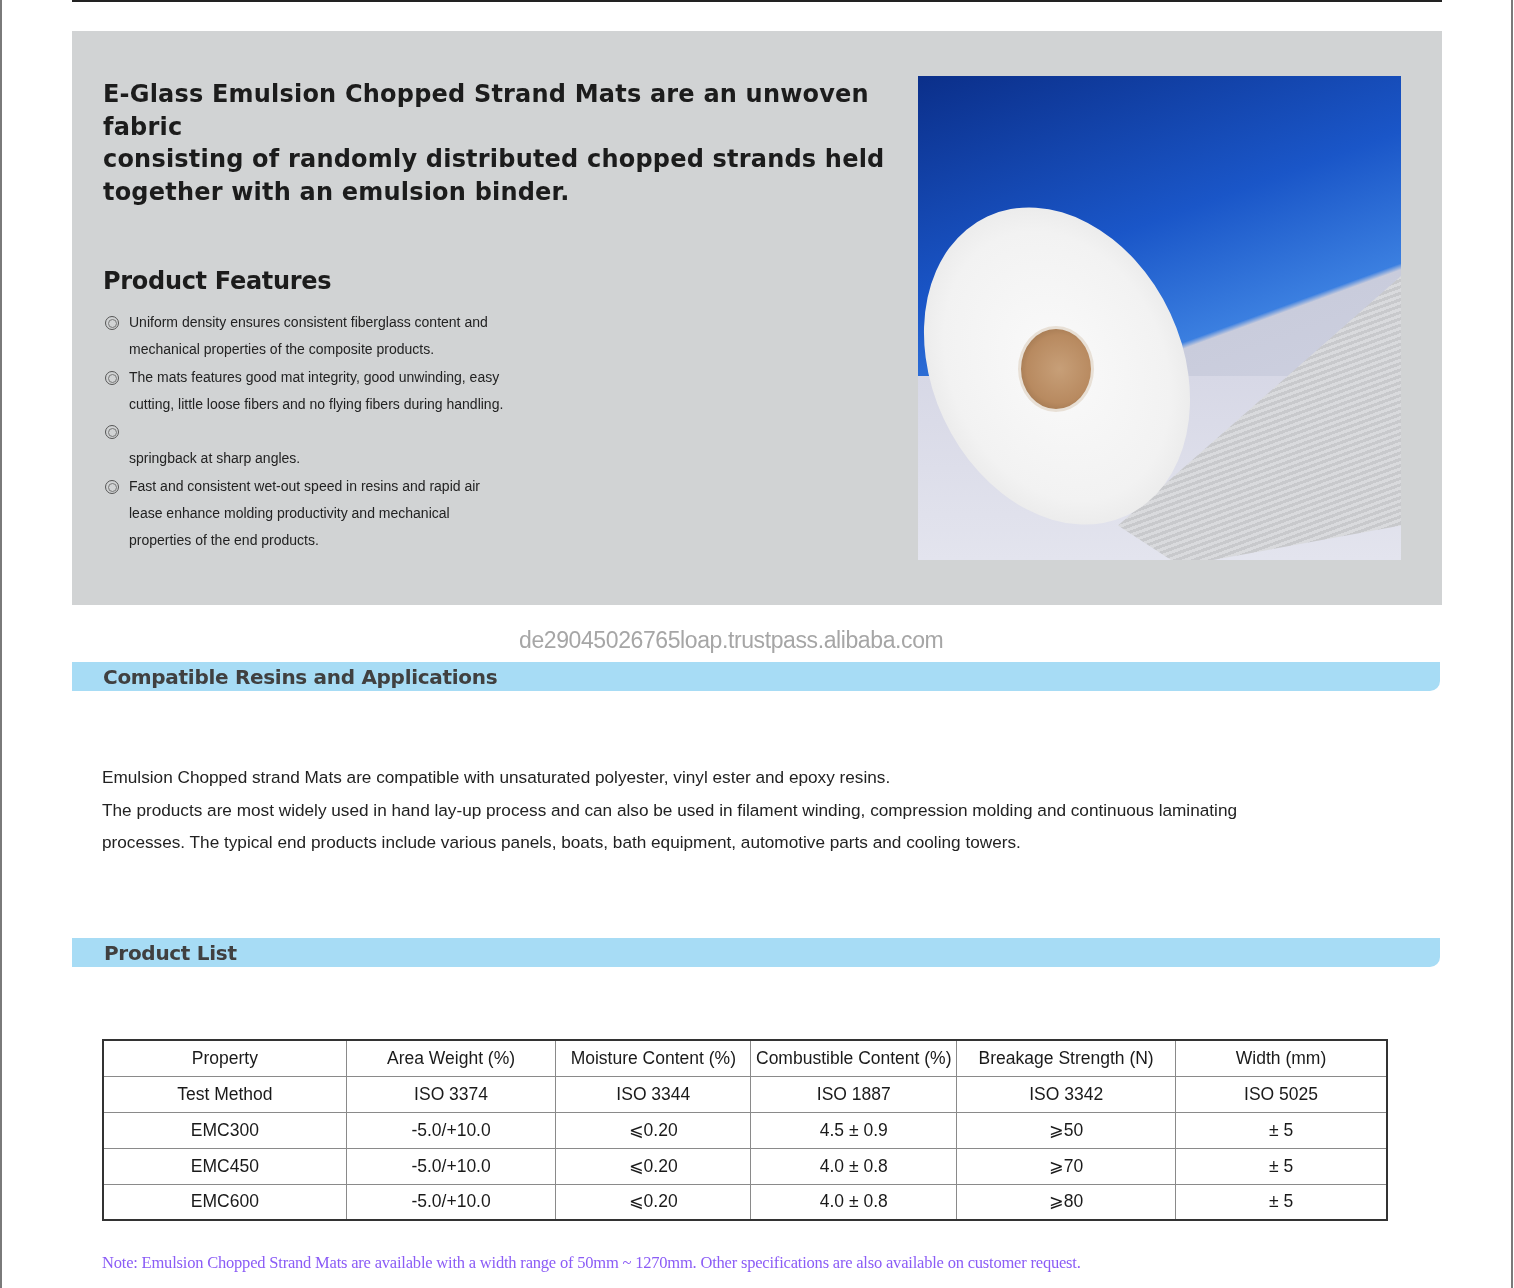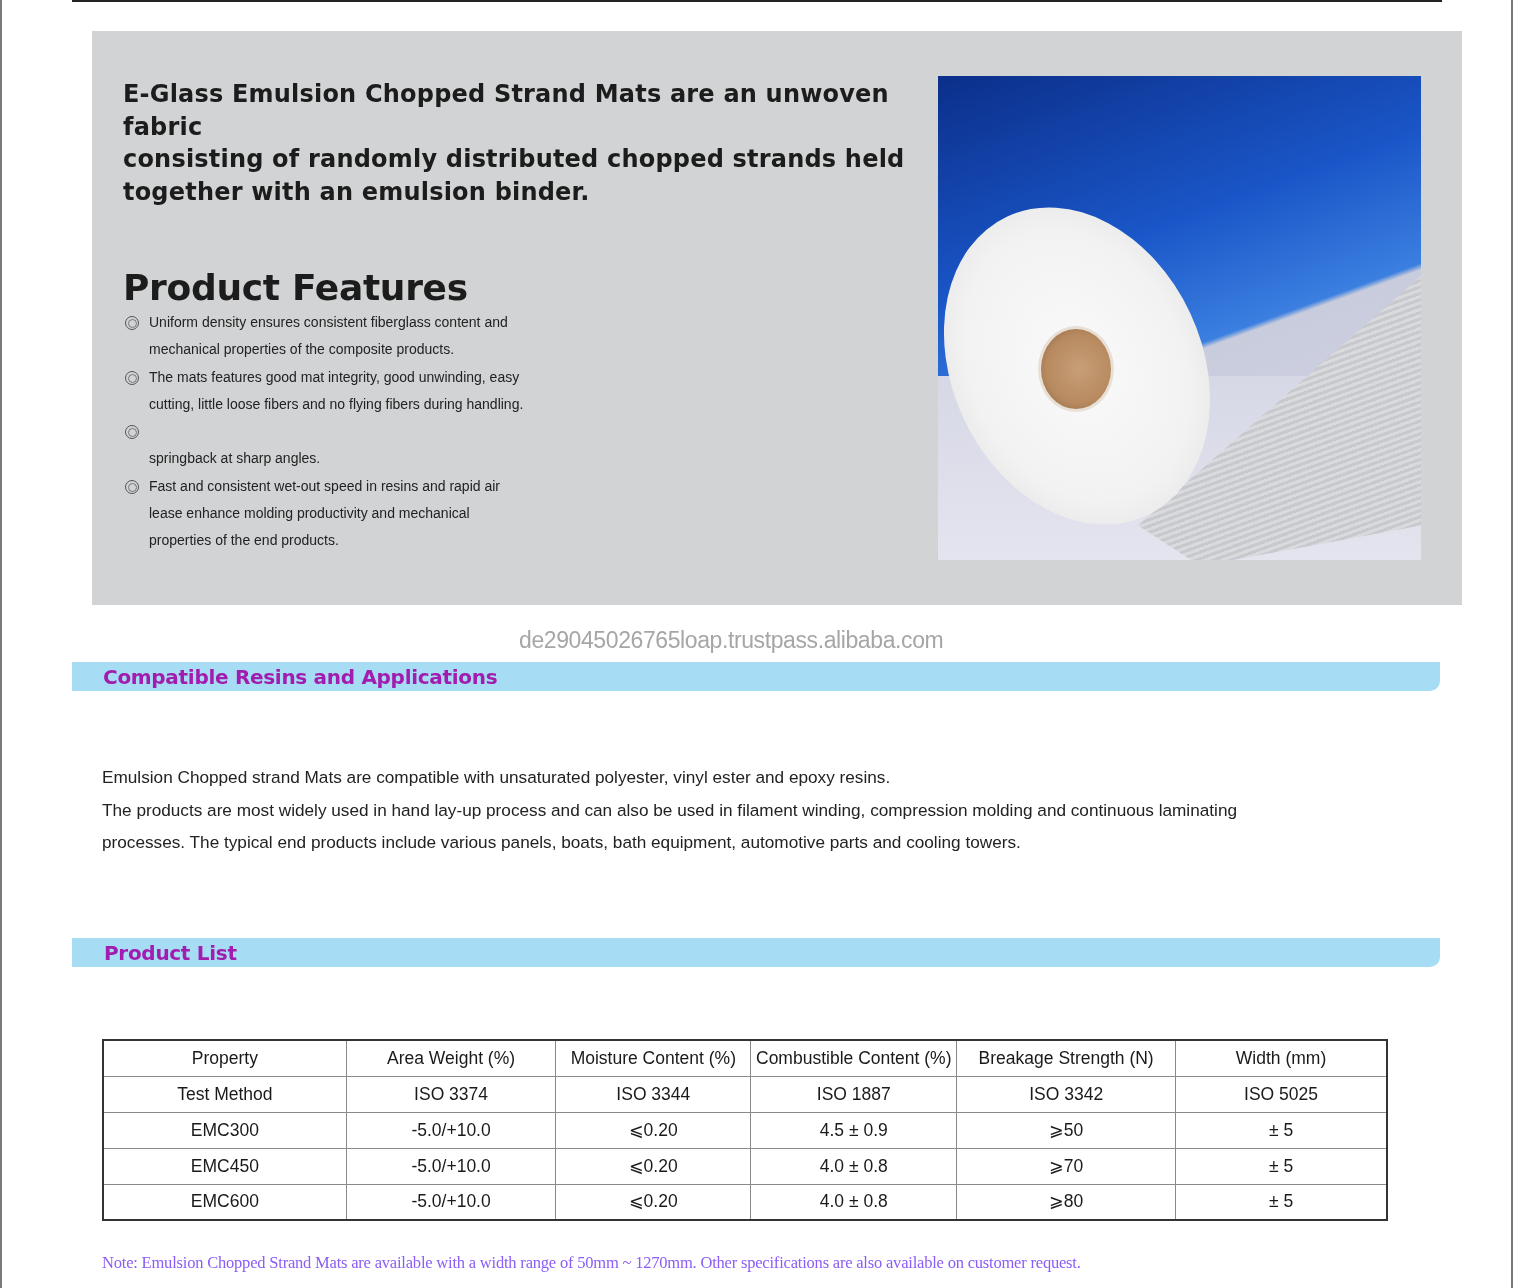--- a/index.html
+++ b/index.html
@@ -3,40 +3,40 @@
 <meta charset="utf-8">
 <style>
   * { box-sizing: border-box; margin: 0; padding: 0; }
   html, body { width: 1514px; height: 1288px; background: #ffffff; overflow: hidden; }
   body { position: relative; font-family: "Liberation Sans", sans-serif; color: #1a1a1a; }
 
   .frame-left { position: absolute; left: 0; top: 0; width: 2px; height: 1288px; background: #7a7a7a; }
   .frame-right { position: absolute; left: 1511px; top: 0; width: 2px; height: 1288px; background: #7a7a7a; }
   .top-rule { position: absolute; left: 72px; top: 0; width: 1370px; height: 2px; background: #222; }
 
-  .intro-box { position: absolute; left: 72px; top: 31px; width: 1370px; height: 574px; background: #d1d3d4; margin-left: 20px; }
+  .intro-box { position: absolute; left: 72px; top: 31px; width: 1370px; height: 574px; background: #d1d3d4; }
   .intro-lead { position: absolute; left: 31px; top: 47px; width: 790px; font-family: "DejaVu Sans", sans-serif; font-weight: bold; font-size: 24px; line-height: 32.5px; color: #1c1c1c; letter-spacing: 0.2px; }
-  .features-title { position: absolute; left: 31px; top: 236px; font-family: "DejaVu Sans", sans-serif; font-weight: bold; font-size: 36px; color: #1c1c1c; letter-spacing: -0.3px; }
+  .features-title { position: absolute; left: 31px; top: 236px; font-family: "DejaVu Sans", sans-serif; font-weight: bold; font-size: 24px; color: #1c1c1c; letter-spacing: -0.3px; }
   .features-list { position: absolute; left: 31px; top: 278px; width: 560px; list-style: none; font-size: 14px; line-height: 27.3px; color: #222; }
   .features-list li { position: relative; padding-left: 26px; }
   .features-list .bullet { position: absolute; left: 2px; top: 7px; width: 14px; height: 14px; border: 1.5px solid #555; border-radius: 50%; }
   .features-list .bullet::after { content: ""; position: absolute; left: 2px; top: 2px; width: 7px; height: 7px; border: 1px solid #777; border-radius: 50%; }
 
   .product-photo { position: absolute; left: 846px; top: 45px; width: 483px; height: 484px; overflow: hidden; background: linear-gradient(160deg, #0b2f8a 0%, #1a56c8 35%, #3b7fe0 55%, #c9ccdc 56%, #d4d6e6 100%); }
   .photo-floor { position: absolute; left: 0; top: 300px; width: 483px; height: 184px; background: linear-gradient(180deg, #d7d8e6, #e3e4ee); }
   .photo-sheet { position: absolute; left: 200px; top: 200px; width: 283px; height: 290px; background: repeating-linear-gradient(-20deg, #d9dadd 0 3px, #c8c9cc 3px 6px); clip-path: polygon(100% 0, 100% 86%, 22% 100%, 0 86%); }
   .photo-end { position: absolute; left: 14px; top: 125px; width: 250px; height: 330px; border-radius: 50%; background: radial-gradient(ellipse at center, #fafafa 0%, #f2f2f2 60%, #dcdcdc 100%); transform: rotate(-25deg); }
   .photo-core { position: absolute; left: 100px; top: 250px; width: 76px; height: 86px; border-radius: 50%; background: radial-gradient(ellipse at 55% 50%, #c79f78 0%, #b88a60 60%, #8a6440 100%); border: 3px solid #e8e0d6; }
 
   .watermark { position: absolute; left: 519px; top: 627px; font-family: "Liberation Sans", sans-serif; font-size: 23px; color: #a6a6a6; letter-spacing: -0.4px; }
 
   .section-bar { position: absolute; left: 72px; width: 1368px; height: 29px; background: #a7dcf5; border-bottom-right-radius: 10px; }
   .section-bar.resins { top: 662px; }
   .section-bar.plist { top: 938px; }
-  .section-bar .bar-title { position: absolute; left: 31px; top: 1px; font-family: "DejaVu Sans", sans-serif; font-weight: bold; font-size: 20px; line-height: 28px; color: #a21caf; letter-spacing: -0.3px; }
+  .section-bar .bar-title { position: absolute; left: 31px; top: 1px; font-family: "DejaVu Sans", sans-serif; font-weight: bold; font-size: 20px; line-height: 28px; color: #404040; letter-spacing: -0.3px; }
   .section-bar.plist .bar-title { left: 32px; }
 
   .resins-text { position: absolute; left: 102px; top: 761px; width: 1260px; font-size: 17.2px; line-height: 32.5px; color: #222; }
 
   table.product-table { position: absolute; left: 102px; top: 1013px; width: 1286px; border-collapse: collapse; border: 2px solid #333; font-size: 17.5px; color: #1a1a1a; margin-top: 26px; }
   table.product-table th, table.product-table td { border: 1px solid #8a8a8a; text-align: center; height: 36px; font-weight: normal; padding: 0 4px; white-space: nowrap; }
   .col-0 { width: 244px; } .col-1 { width: 210px; } .col-2 { width: 195px; } .col-3 { width: 206px; } .col-4 { width: 219px; } .col-5 { width: 212px; }
 
   .note { position: absolute; left: 102px; top: 1253px; font-family: "Liberation Serif", serif; font-size: 16.5px; color: #8b5cf6; letter-spacing: -0.2px; }
 </style>

